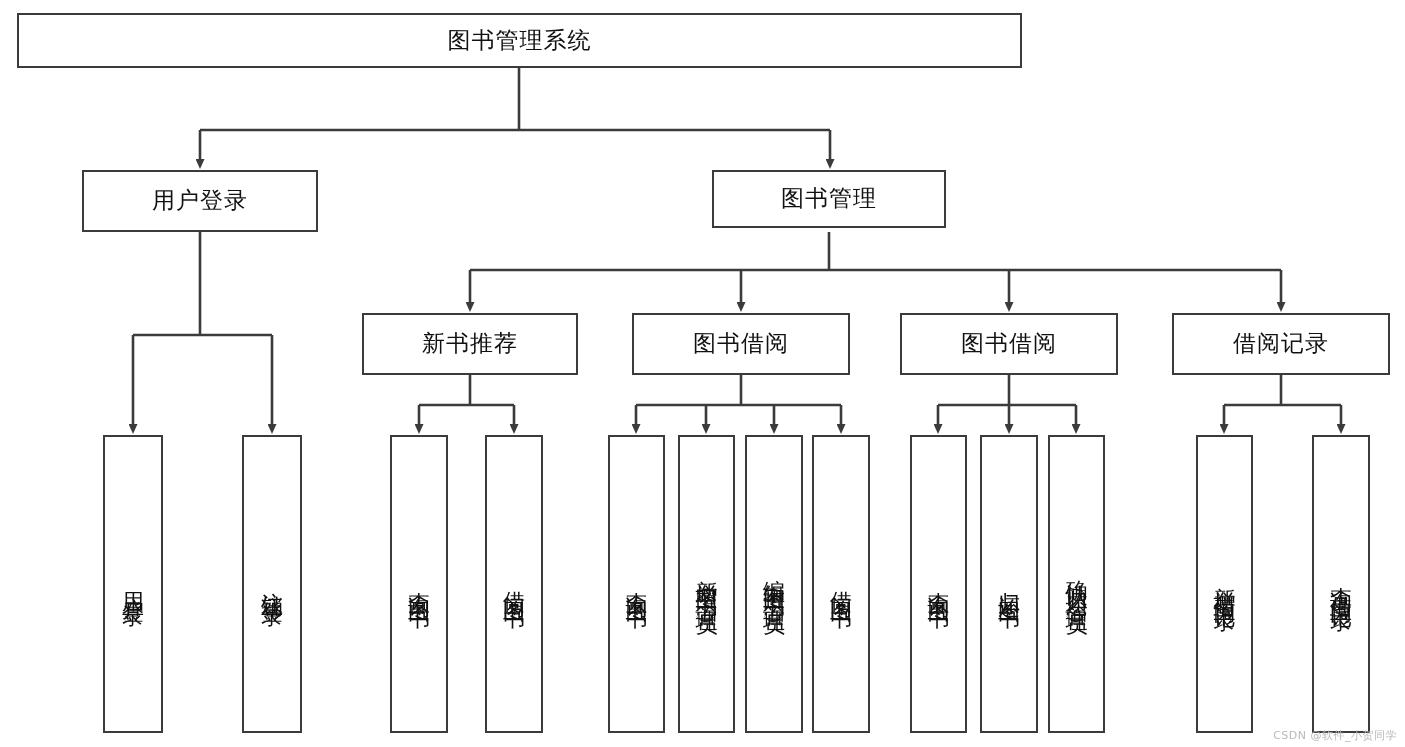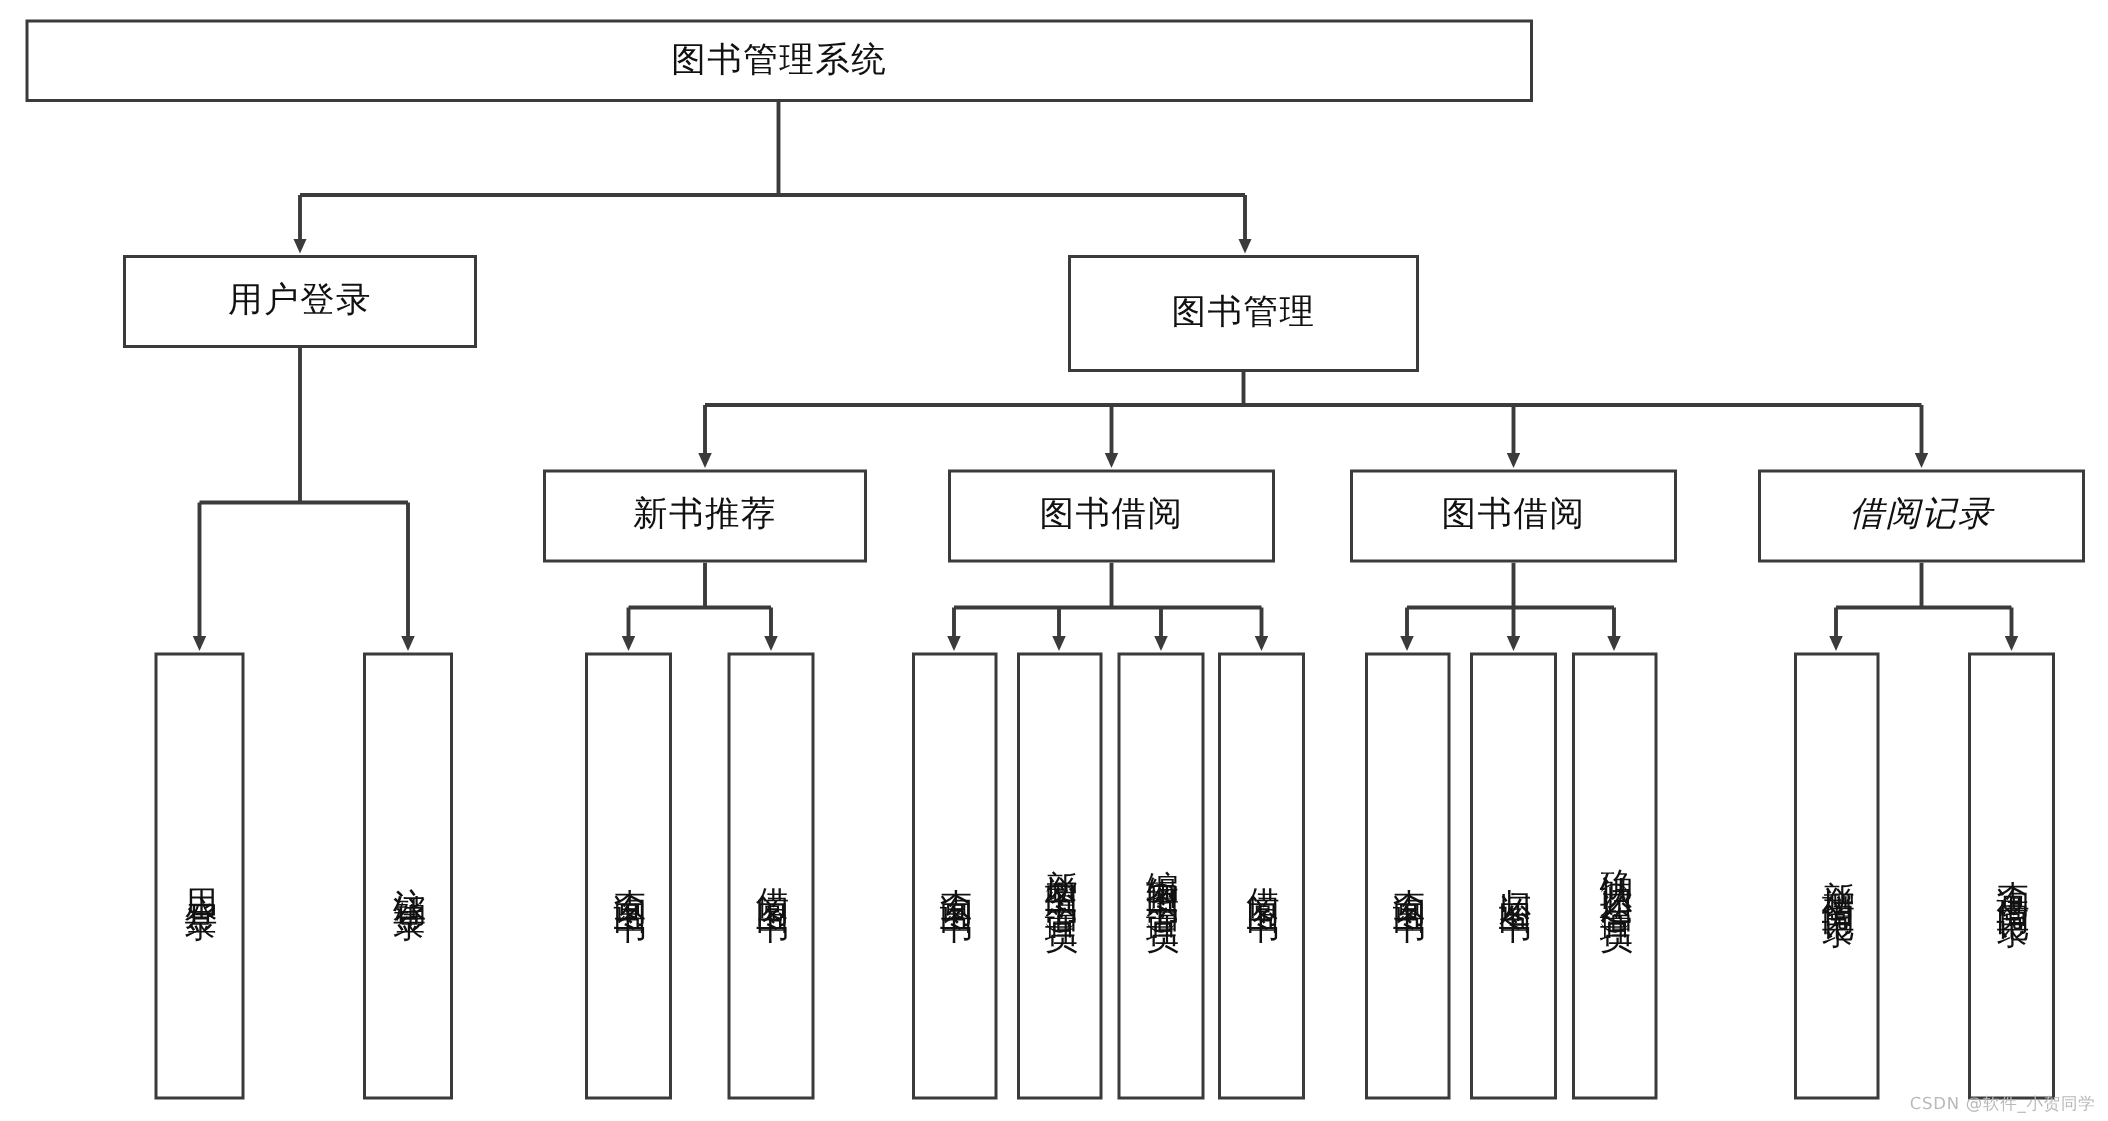--- a/index.html
+++ b/index.html
@@ -117,37 +117,37 @@
   </svg>
 
   <div class="node horiz" style="left:17px;top:13px;width:1005px;height:55px;">
     <span>图书管理系统</span>
   </div>
 
   <div class="node horiz" style="left:82px;top:170px;width:236px;height:62px;">
     <span>用户登录</span>
   </div>
 
-  <div class="node horiz" style="left:712px;top:170px;width:234px;height:78px;">
+  <div class="node horiz" style="left:712px;top:170px;width:234px;height:58px;">
     <span>图书管理</span>
   </div>
 
   <div class="node horiz" style="left:362px;top:313px;width:216px;height:62px;">
     <span>新书推荐</span>
   </div>
 
   <div class="node horiz" style="left:632px;top:313px;width:218px;height:62px;">
     <span>图书借阅</span>
   </div>
 
   <div class="node horiz" style="left:900px;top:313px;width:218px;height:62px;">
     <span>图书借阅</span>
   </div>
 
-  <div class="node horiz" style="left:1172px;top:313px;width:218px;height:62px;font-style:italic;">
+  <div class="node horiz" style="left:1172px;top:313px;width:218px;height:62px;">
     <span>借阅记录</span>
   </div>
 
   <div class="node vert" style="left:103px;top:435px;width:60px;height:298px;">
     <span class="vtext">用户登录</span>
   </div>
 
   <div class="node vert" style="left:242px;top:435px;width:60px;height:298px;">
     <span class="vtext">注销登录</span>
   </div>

